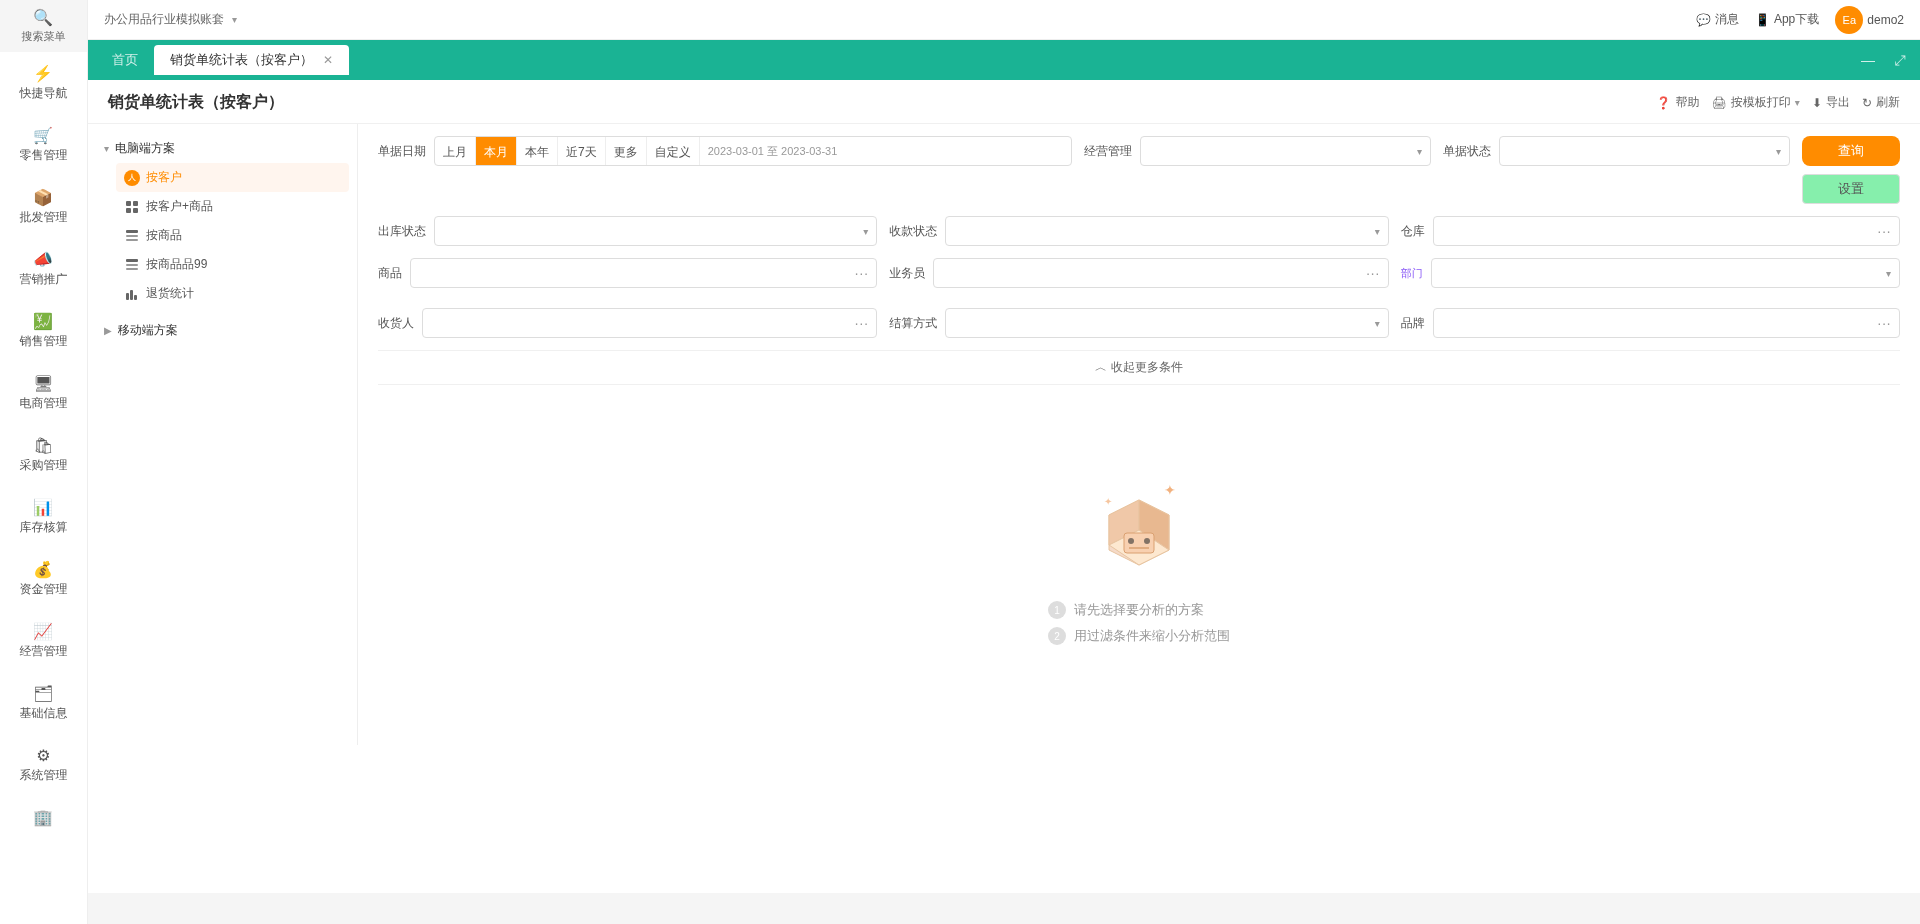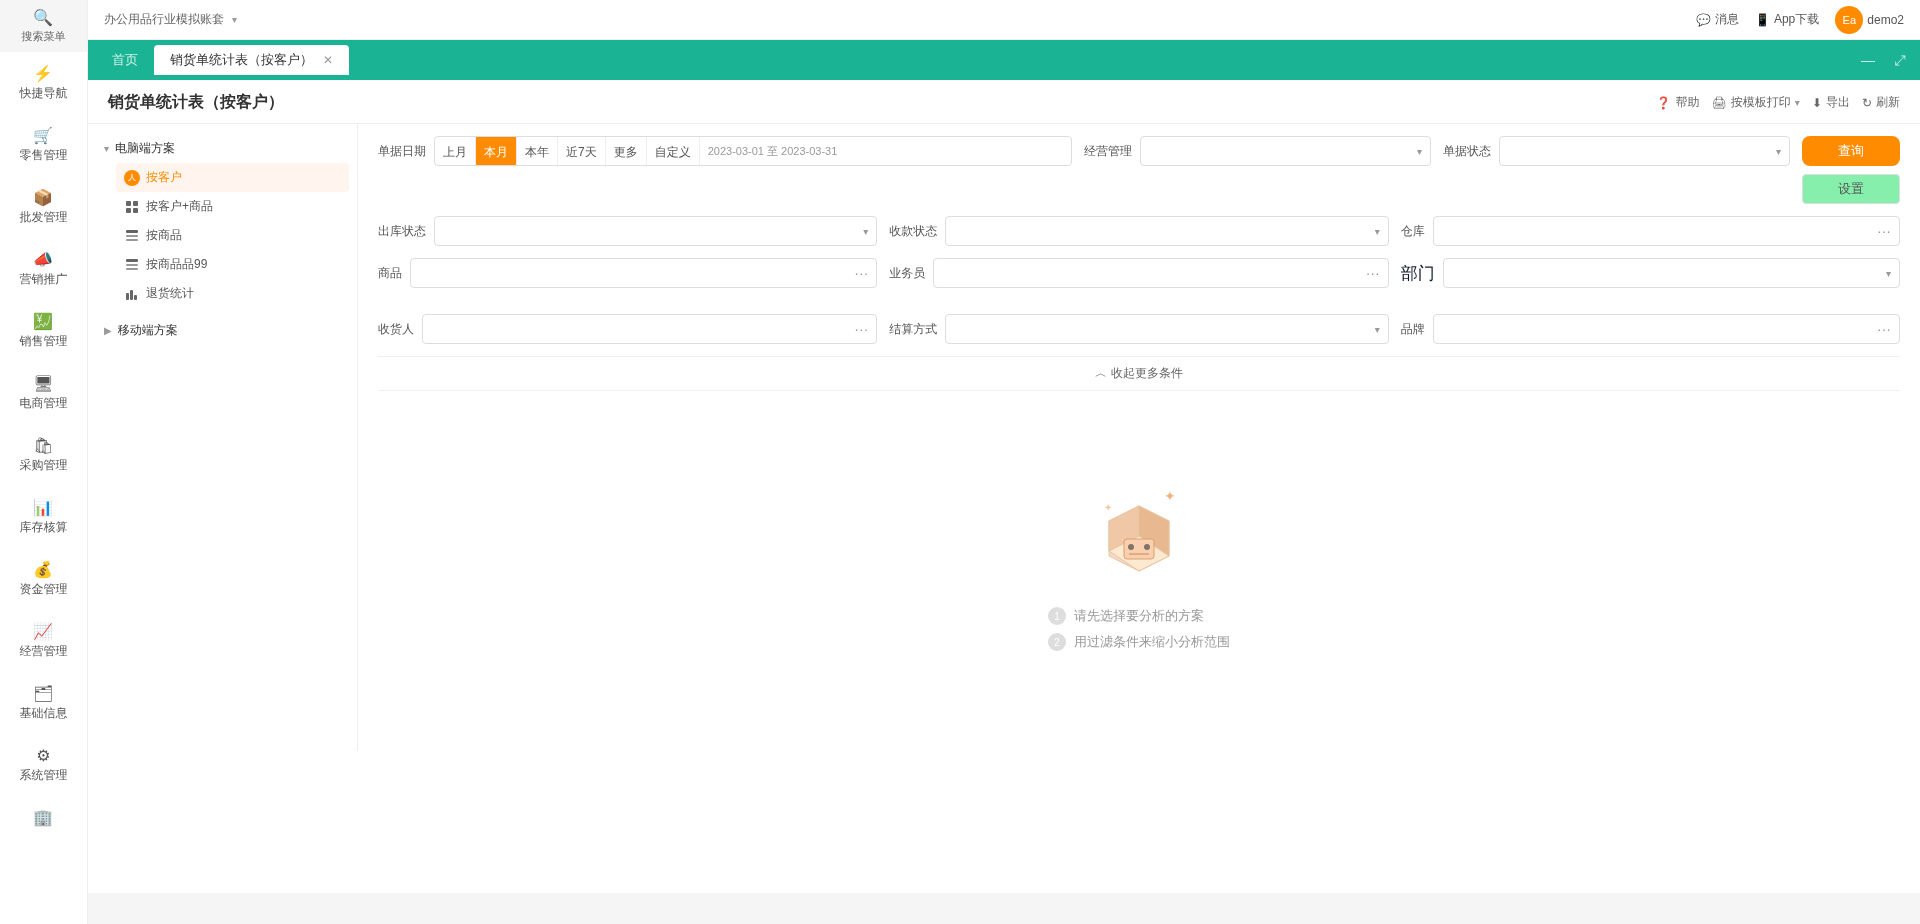--- a/index.html
+++ b/index.html
@@ -360,37 +360,37 @@
           </div>
           <div style="display:flex; align-items:center; gap:8px; flex:1;">
             <span style="font-size:12px;color:#555;white-space:nowrap;">仓库</span>
             <div class="filter-control">
               <span class="filter-control-text"></span>
               <span class="filter-dots">···</span>
             </div>
           </div>
         </div>
 
-        <div style="display:flex; gap:12px; margin-bottom:26px; align-items:center;justify-content:flex-end;">
+        <div style="display:flex; gap:12px; margin-bottom:20px; align-items:center;justify-content:flex-end;">
           <div style="display:flex; align-items:center; gap:8px; flex:1;">
             <span style="font-size:12px;color:#555;white-space:nowrap;">商品</span>
             <div class="filter-control">
               <span class="filter-control-text"></span>
               <span class="filter-dots">···</span>
             </div>
           </div>
           <div style="display:flex; align-items:center; gap:8px; flex:1;">
             <span style="font-size:12px;color:#555;white-space:nowrap;">业务员</span>
             <div class="filter-control">
               <span class="filter-control-text"></span>
               <span class="filter-dots">···</span>
             </div>
           </div>
           <div style="display:flex; align-items:center; gap:8px; flex:1;">
-            <span style="font-size:17px;color:#0f172a;white-space:nowrap;">部门</span>
+            <span style="font-size:11px;color:#8b5cf6;white-space:nowrap;">部门</span>
             <div class="filter-control">
               <span class="filter-control-text"></span>
               <span class="filter-arrow">▾</span>
             </div>
           </div>
         </div>
 
         <div style="display:flex; gap:12px; margin-bottom:12px; align-items:center;">
           <div style="display:flex; align-items:center; gap:8px; flex:1;">
             <span style="font-size:12px;color:#555;white-space:nowrap;">收货人</span>

